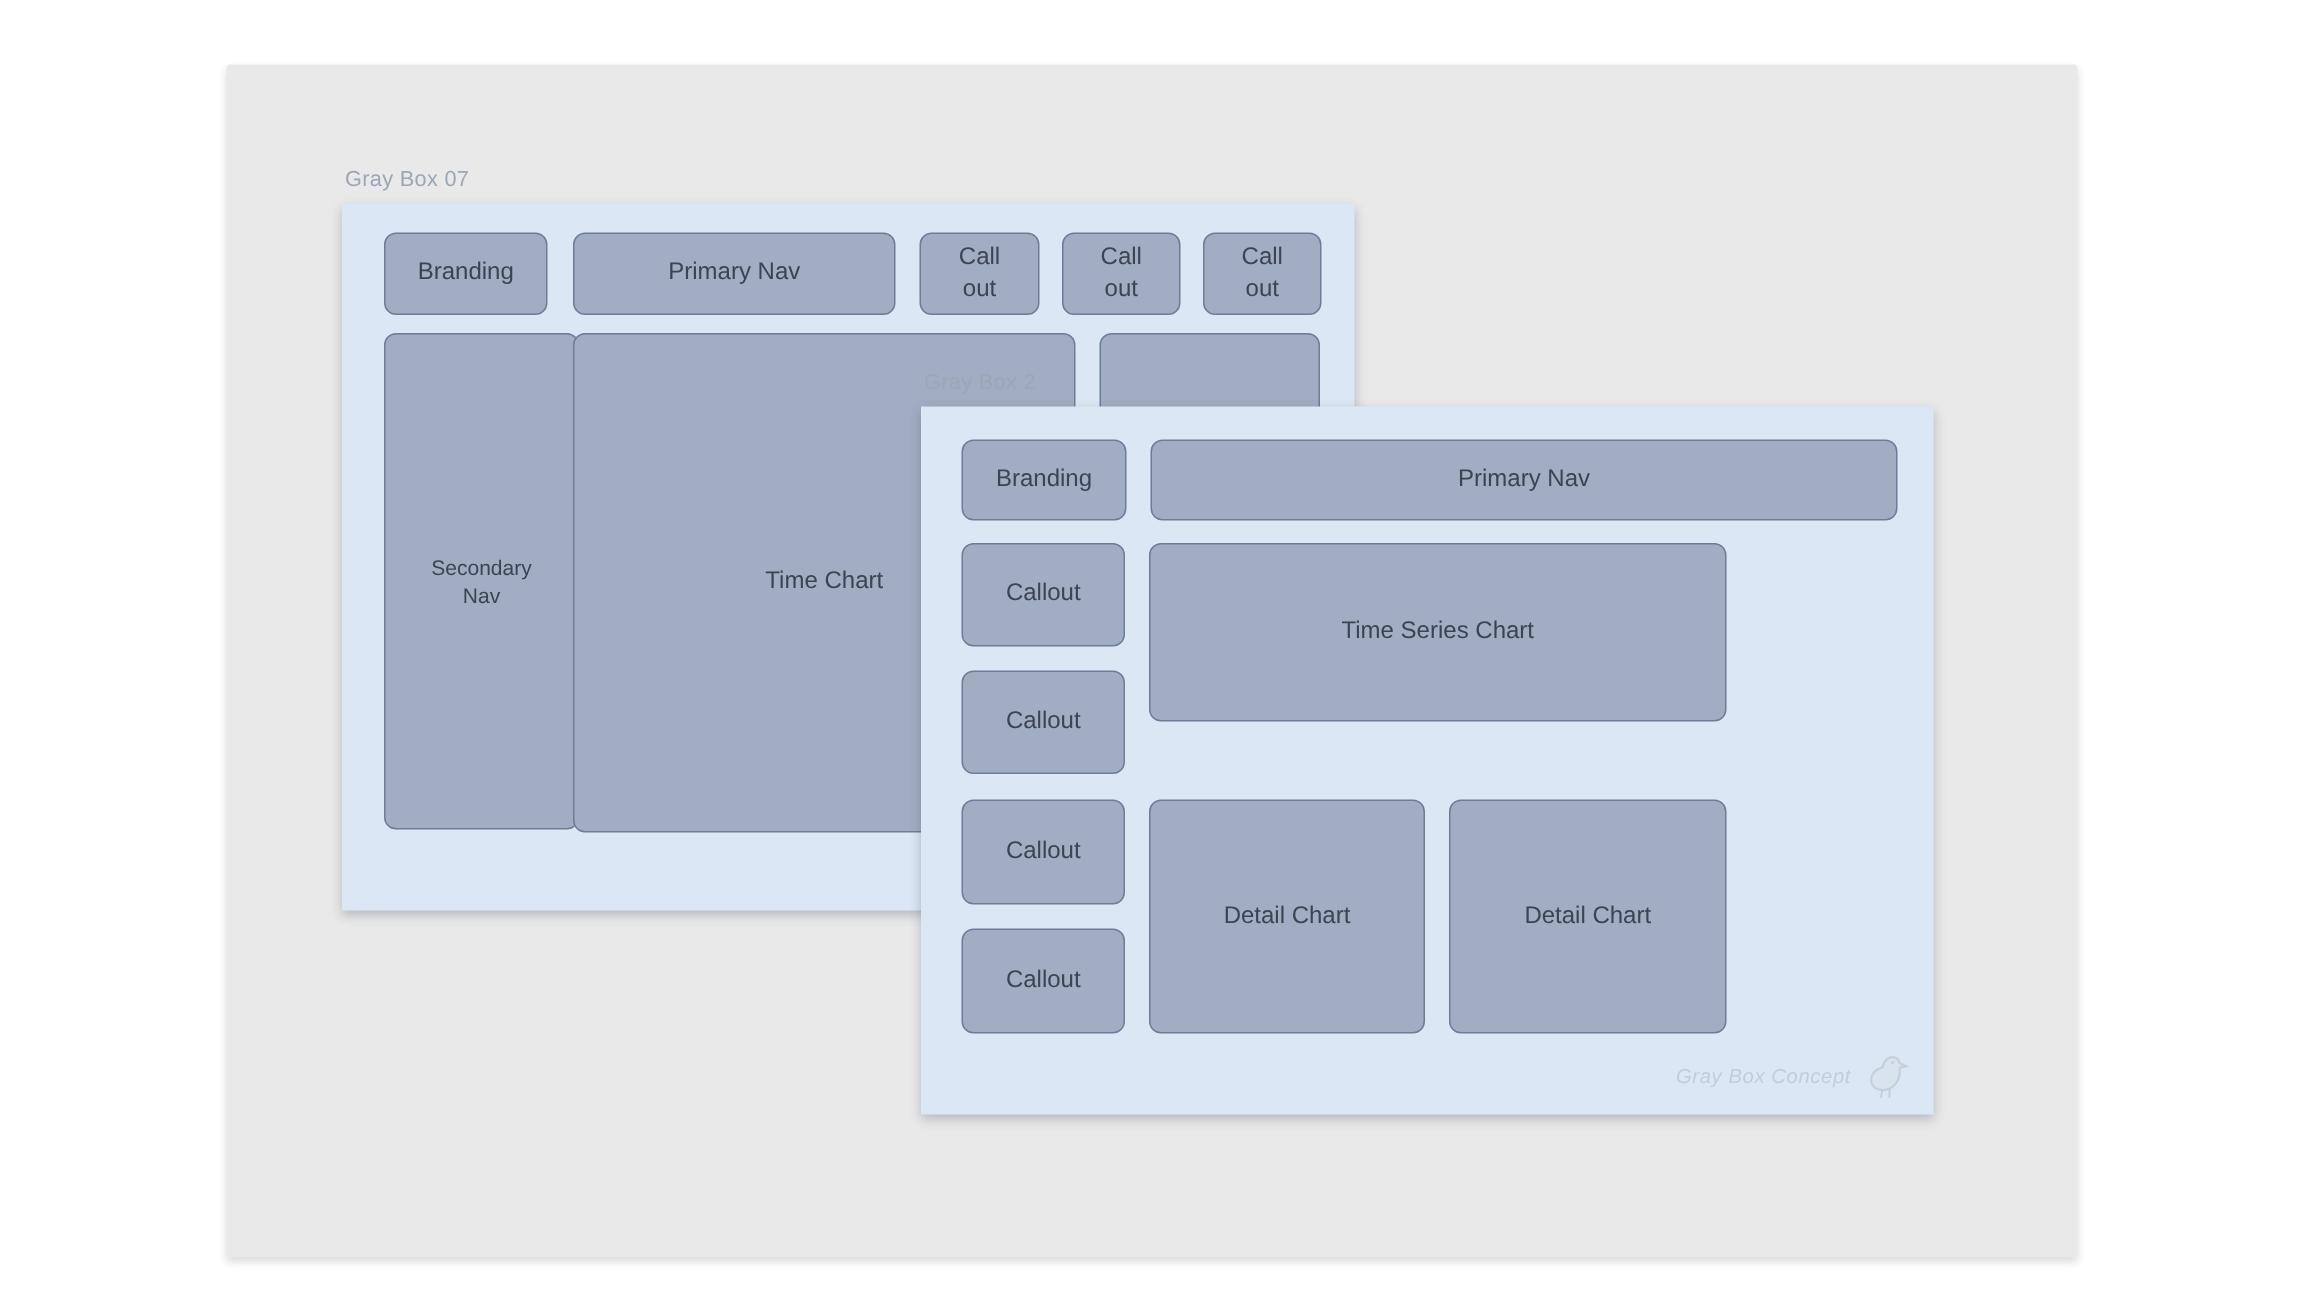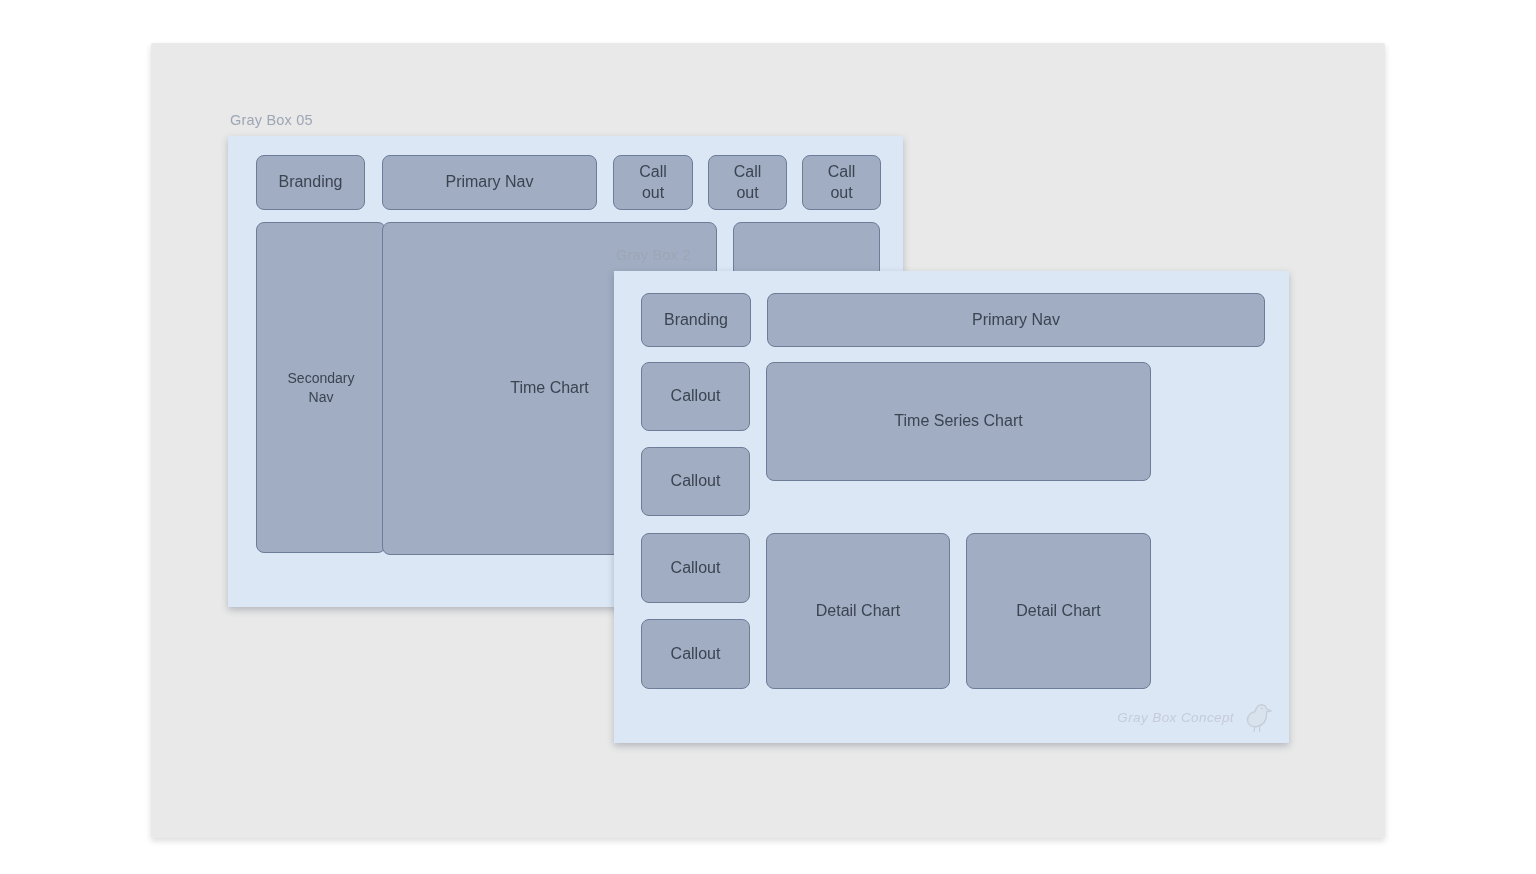--- a/index.html
+++ b/index.html
@@ -56,21 +56,21 @@
   .watermark-text{font-size:13.5px;font-style:italic;letter-spacing:.4px;
     color:var(--watermark-text);}
   .bird{width:36px;height:40px;opacity:.9;}
 </style>
 </head>
 <body>
 
 <div class="stage">
   <div class="canvas">
 
-    <div class="artboard-title title-1">Gray Box 05</div>
+    <div class="artboard-title title-1">Gray Box 07</div>
 
     <div class="artboard board1">
       <div class="gbox b1-branding">
         <span class="box-label">Branding</span>
       </div>
       <div class="gbox b1-primary">
         <span class="box-label">Primary Nav</span>
       </div>
       <div class="gbox b1-co1">
         <span class="box-label">Call out</span>

